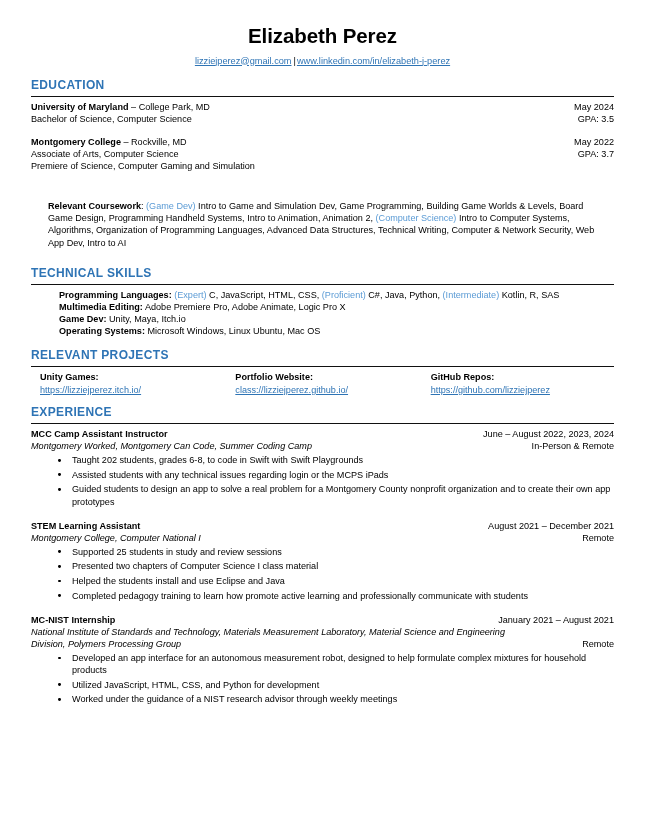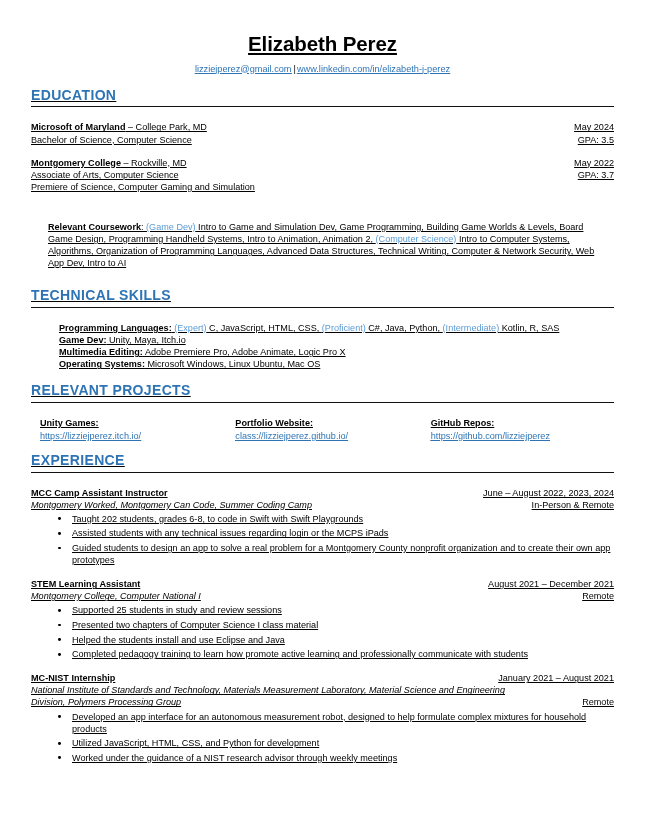--- a/index.html
+++ b/index.html
@@ -19,23 +19,22 @@
   .page {
     position: relative;
     width: 649px;
     height: 840px;
     padding: 0;
     box-sizing: border-box;
   }
   .inner {
     position: absolute;
     left: 31px;
-    top: 32px;
+    top: 24px;
     width: 583px;
-    text-decoration: underline;
   }
 
   
   .name {
     text-align: center;
     font-size: 20.5px;
     font-weight: bold;
     letter-spacing: -0.1px;
     line-height: 1.2;
     margin: 0 0 6px 0;
@@ -51,27 +50,27 @@
     text-decoration: underline;
   }
   .sep {
     color: #000;
     padding: 0 1px 0 2px;
   }
 
   
   .section-head {
     color: #2E74B5;
-    font-size: 14px;
+    font-size: 12px;
     font-weight: bold;
     letter-spacing: 0.35px;
     padding-bottom: 2px;
     border-bottom: 1.3px solid #111;
     margin-top: 11px;
-    margin-bottom: 14px;
+    margin-bottom: 4px;
   }
   .section-head.tight { margin-top: 9px; }
 
   
   .row {
     display: flex;
     justify-content: space-between;
     align-items: baseline;
     width: 100%;
   }
@@ -143,21 +142,21 @@
 
     <div class="name">Elizabeth Perez</div>
     <div class="contact">
       <a href="#">lizziejperez@gmail.com</a><span class="sep">|</span><a href="#">www.linkedin.com/in/elizabeth-j-perez</a>
     </div>
 
     <div class="section-head">EDUCATION</div>
 
     <div class="edu-block">
       <div class="row">
-        <div class="left"><span class="b">Microsoft of Maryland</span><span> – College Park, MD</span></div>
+        <div class="left"><span class="b">University of Maryland</span><span> – College Park, MD</span></div>
         <div class="right">May 2024</div>
       </div>
       <div class="row">
         <div class="left">Bachelor of Science, Computer Science</div>
         <div class="right">GPA: 3.5</div>
       </div>
     </div>
 
     <div class="edu-gap"></div>
 
@@ -174,23 +173,23 @@
     </div>
 
     <div class="edu-gap"></div>
 
     <p class="para"><span class="b">Relevant Coursework</span><span>: </span><span class="lbl-blue">(Game Dev)</span><span> Intro to Game and Simulation Dev, Game Programming, Building Game Worlds &amp; Levels, Board Game Design, Programming Handheld Systems, Intro to Animation, Animation 2, </span><span class="lbl-blue">(Computer Science)</span><span> Intro to Computer Systems, Algorithms, Organization of Programming Languages, Advanced Data Structures, Technical Writing, Computer &amp; Network Security, Web App Dev, Intro to AI</span></p>
 
     <div class="section-head">TECHNICAL SKILLS</div>
 
     <p class="skill-line"><span class="b">Programming Languages:</span> <span class="lbl-blue">(Expert)</span><span> C, JavaScript, HTML, CSS, </span><span class="lbl-blue">(Proficient)</span><span> C#, Java, Python, </span><span class="lbl-blue">(Intermediate)</span><span> Kotlin, R, SAS</span></p>
 
+    <p class="skill-line"><span class="b">Multimedia Editing:</span><span> Adobe Premiere Pro, Adobe Animate, Logic Pro X</span></p>
+
     <p class="skill-line"><span class="b">Game Dev:</span><span> Unity, Maya, Itch.io</span></p>
-
-    <p class="skill-line"><span class="b">Multimedia Editing:</span><span> Adobe Premiere Pro, Adobe Animate, Logic Pro X</span></p>
 
     <p class="skill-line"><span class="b">Operating Systems:</span><span> Microsoft Windows, Linux Ubuntu, Mac OS</span></p>
 
     <div class="section-head">RELEVANT PROJECTS</div>
 
     <div class="projects">
       <div class="proj-col">
         <div class="proj-title">Unity Games:</div>
         <div class="proj-link"><a href="#">https://lizziejperez.itch.io/</a></div>
       </div>

